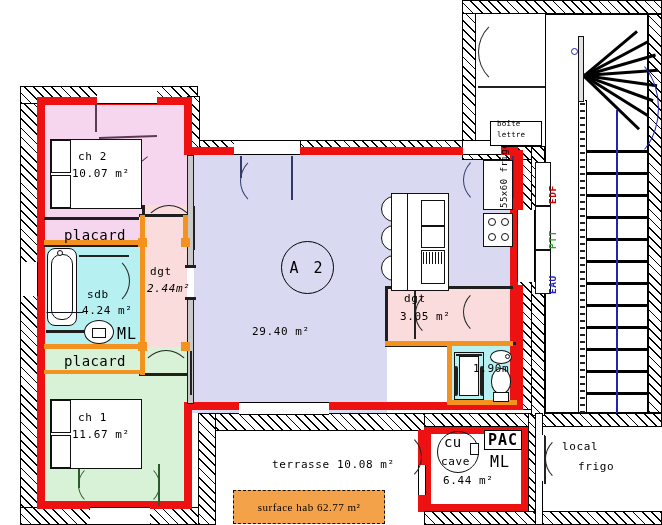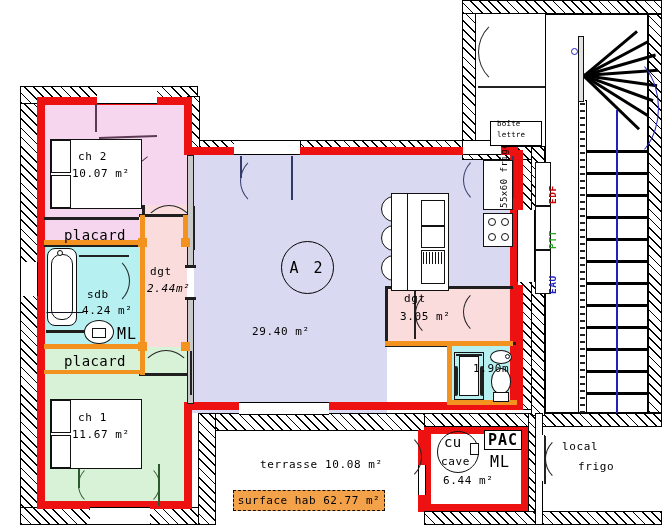--- a/index.html
+++ b/index.html
@@ -383,23 +383,23 @@
 
   <div class="aref" style="left:281px;top:241px;width:53px;height:53px;">A 2</div>
 
   <div class="lbl" style="left:252px;top:325px;">29.40 m²</div>
 
   <div class="lbl" style="left:404px;top:292px;">dgt</div>
   <div class="lbl" style="left:400px;top:310px;">3.05 m²</div>
 
   <div class="lbl" style="left:473px;top:362px;">1.90m</div>
 
-  <div class="lbl" style="left:260px;top:458px;">terrasse 10.08 m²</div>
-
-  <div class="areabox" style="left:233px;top:490px;width:152px;height:21px;">surface hab 62.77 m²</div>
+  <div class="lbl" style="left:272px;top:458px;">terrasse 10.08 m²</div>
+
+  <div class="areabox" style="left:233px;top:490px;width:152px;height:34px;font-family:Liberation Serif, serif;">surface hab 62.77 m²</div>
 
   <div class="lbl-sm" style="left:444px;top:434px;">cu</div>
 
   <div class="lbl" style="left:441px;top:455px;">cave</div>
   <div class="lbl" style="left:443px;top:474px;">6.44 m²</div>
 
   <div class="pacbox" style="left:484px;top:430px;width:38px;height:20px;">PAC</div>
 
   <div class="lbl-big" style="left:490px;top:453px;">ML</div>
 

